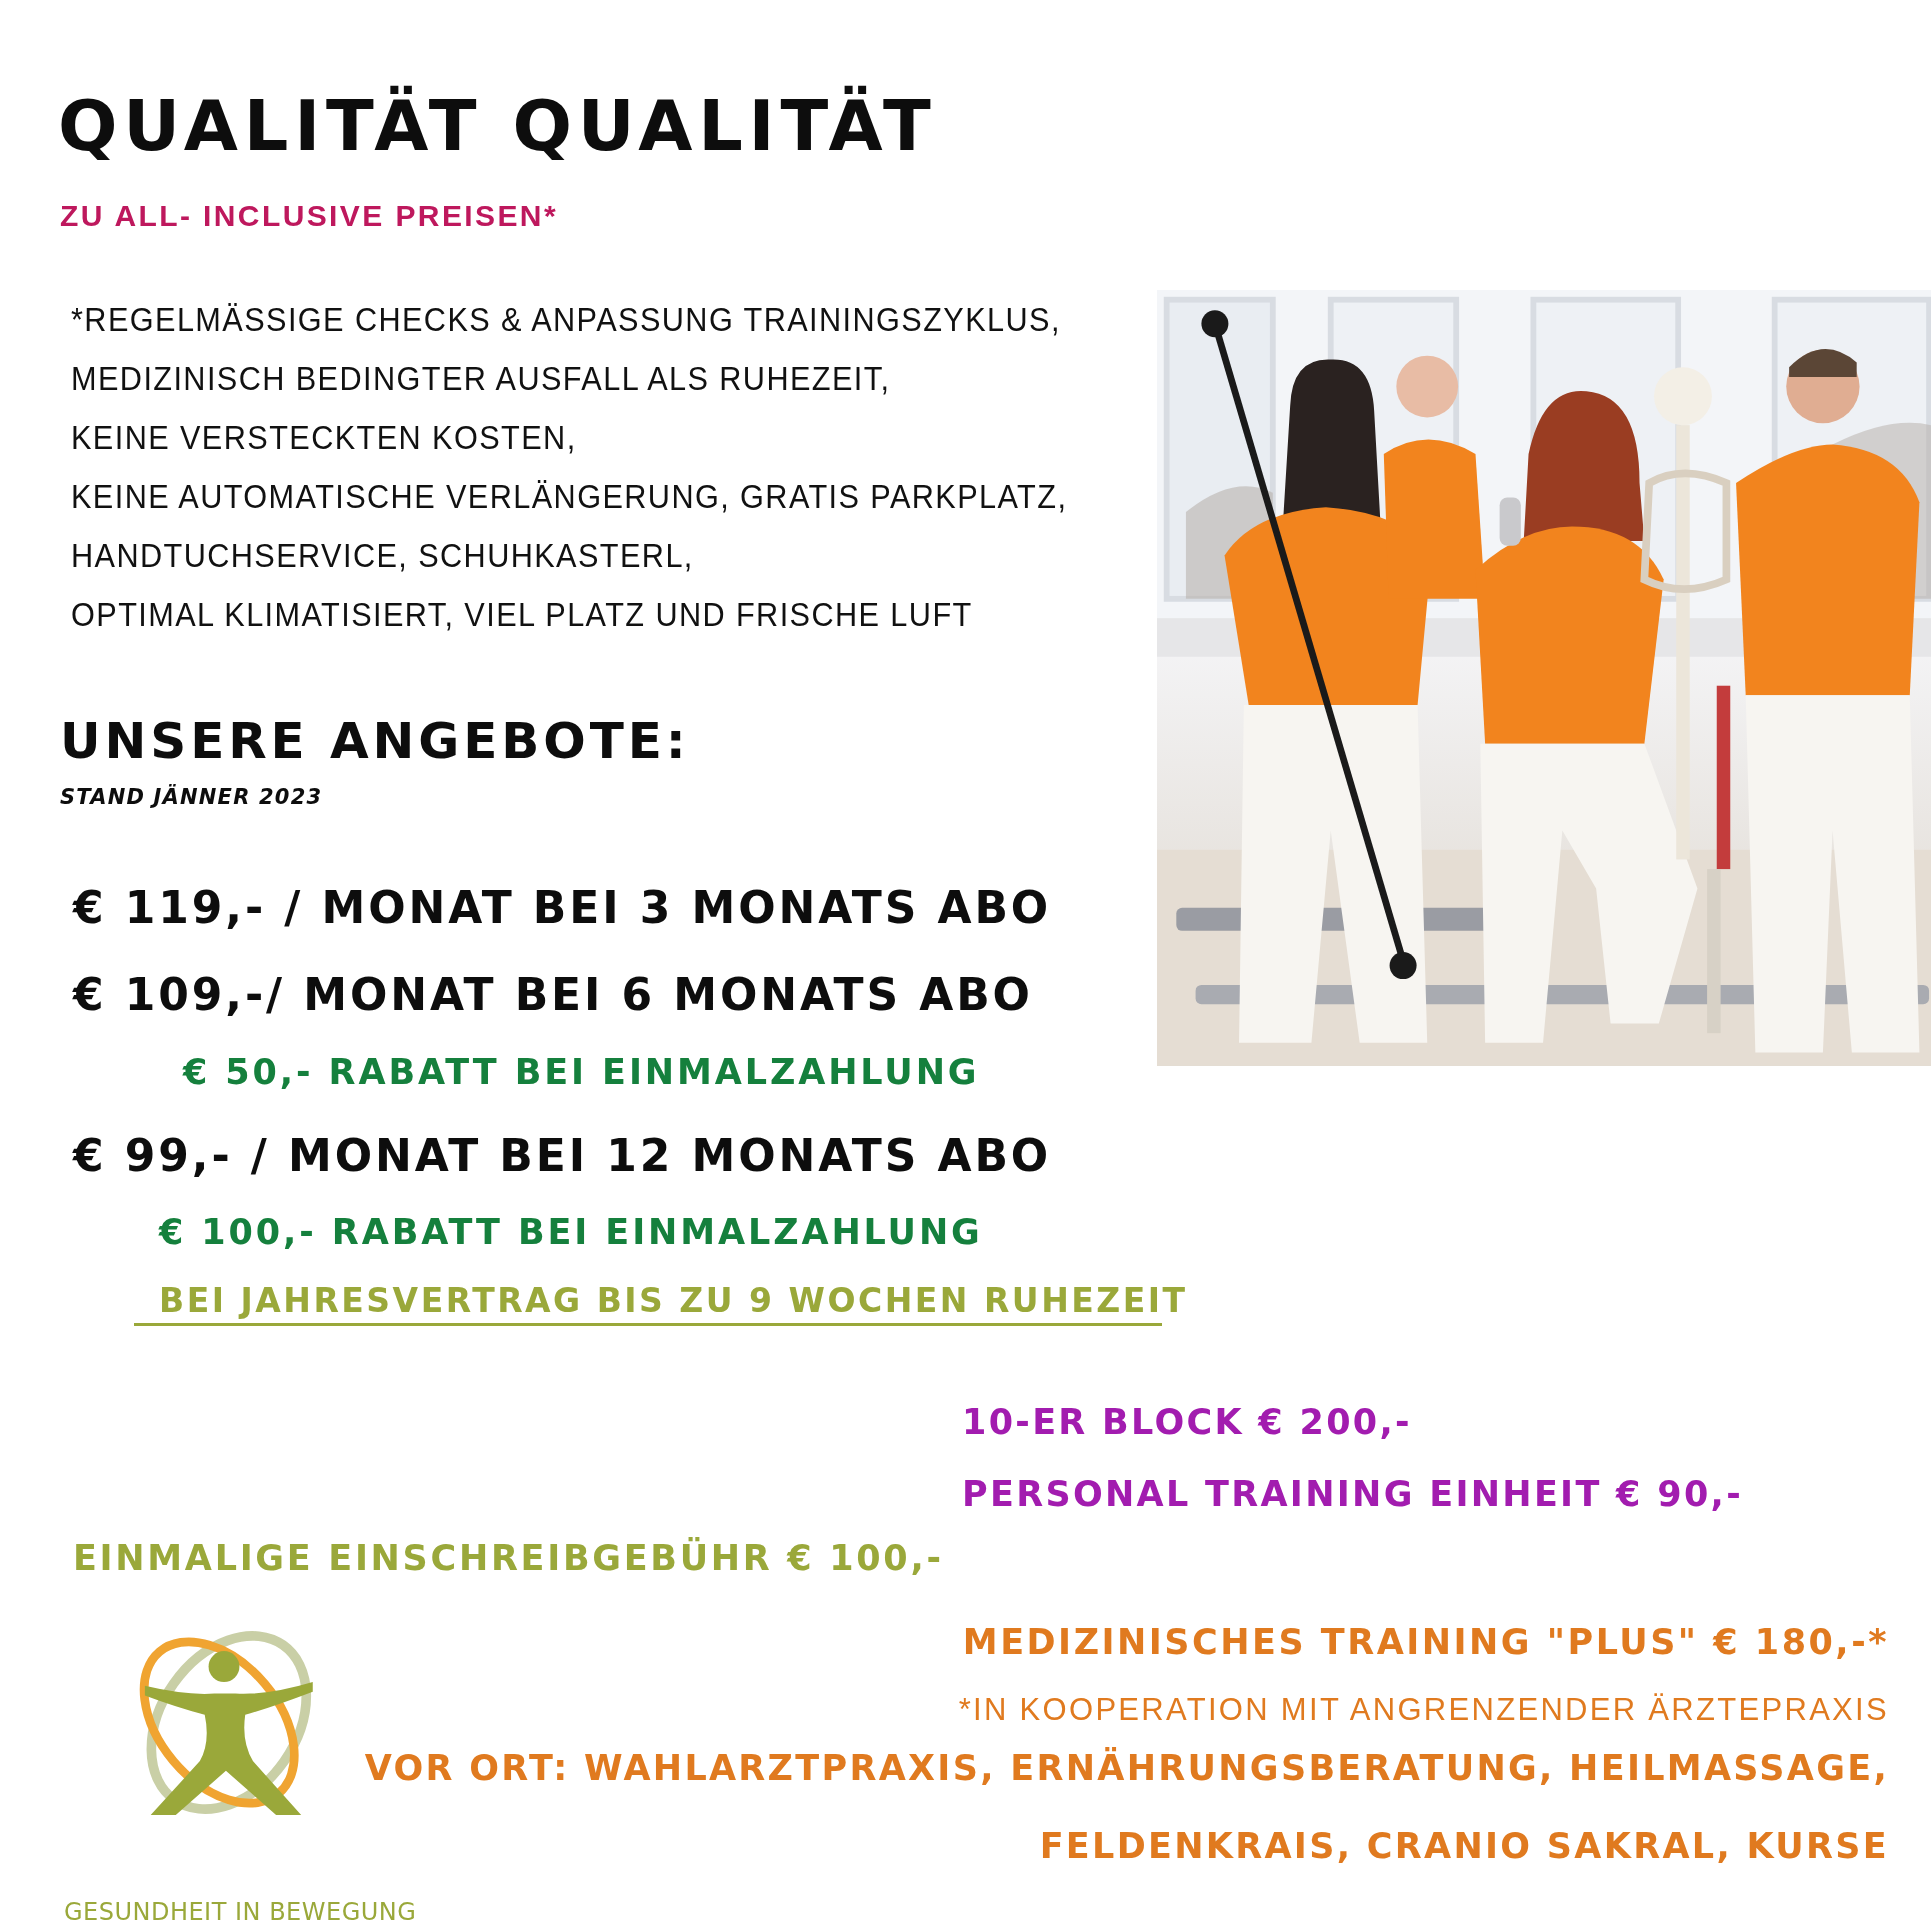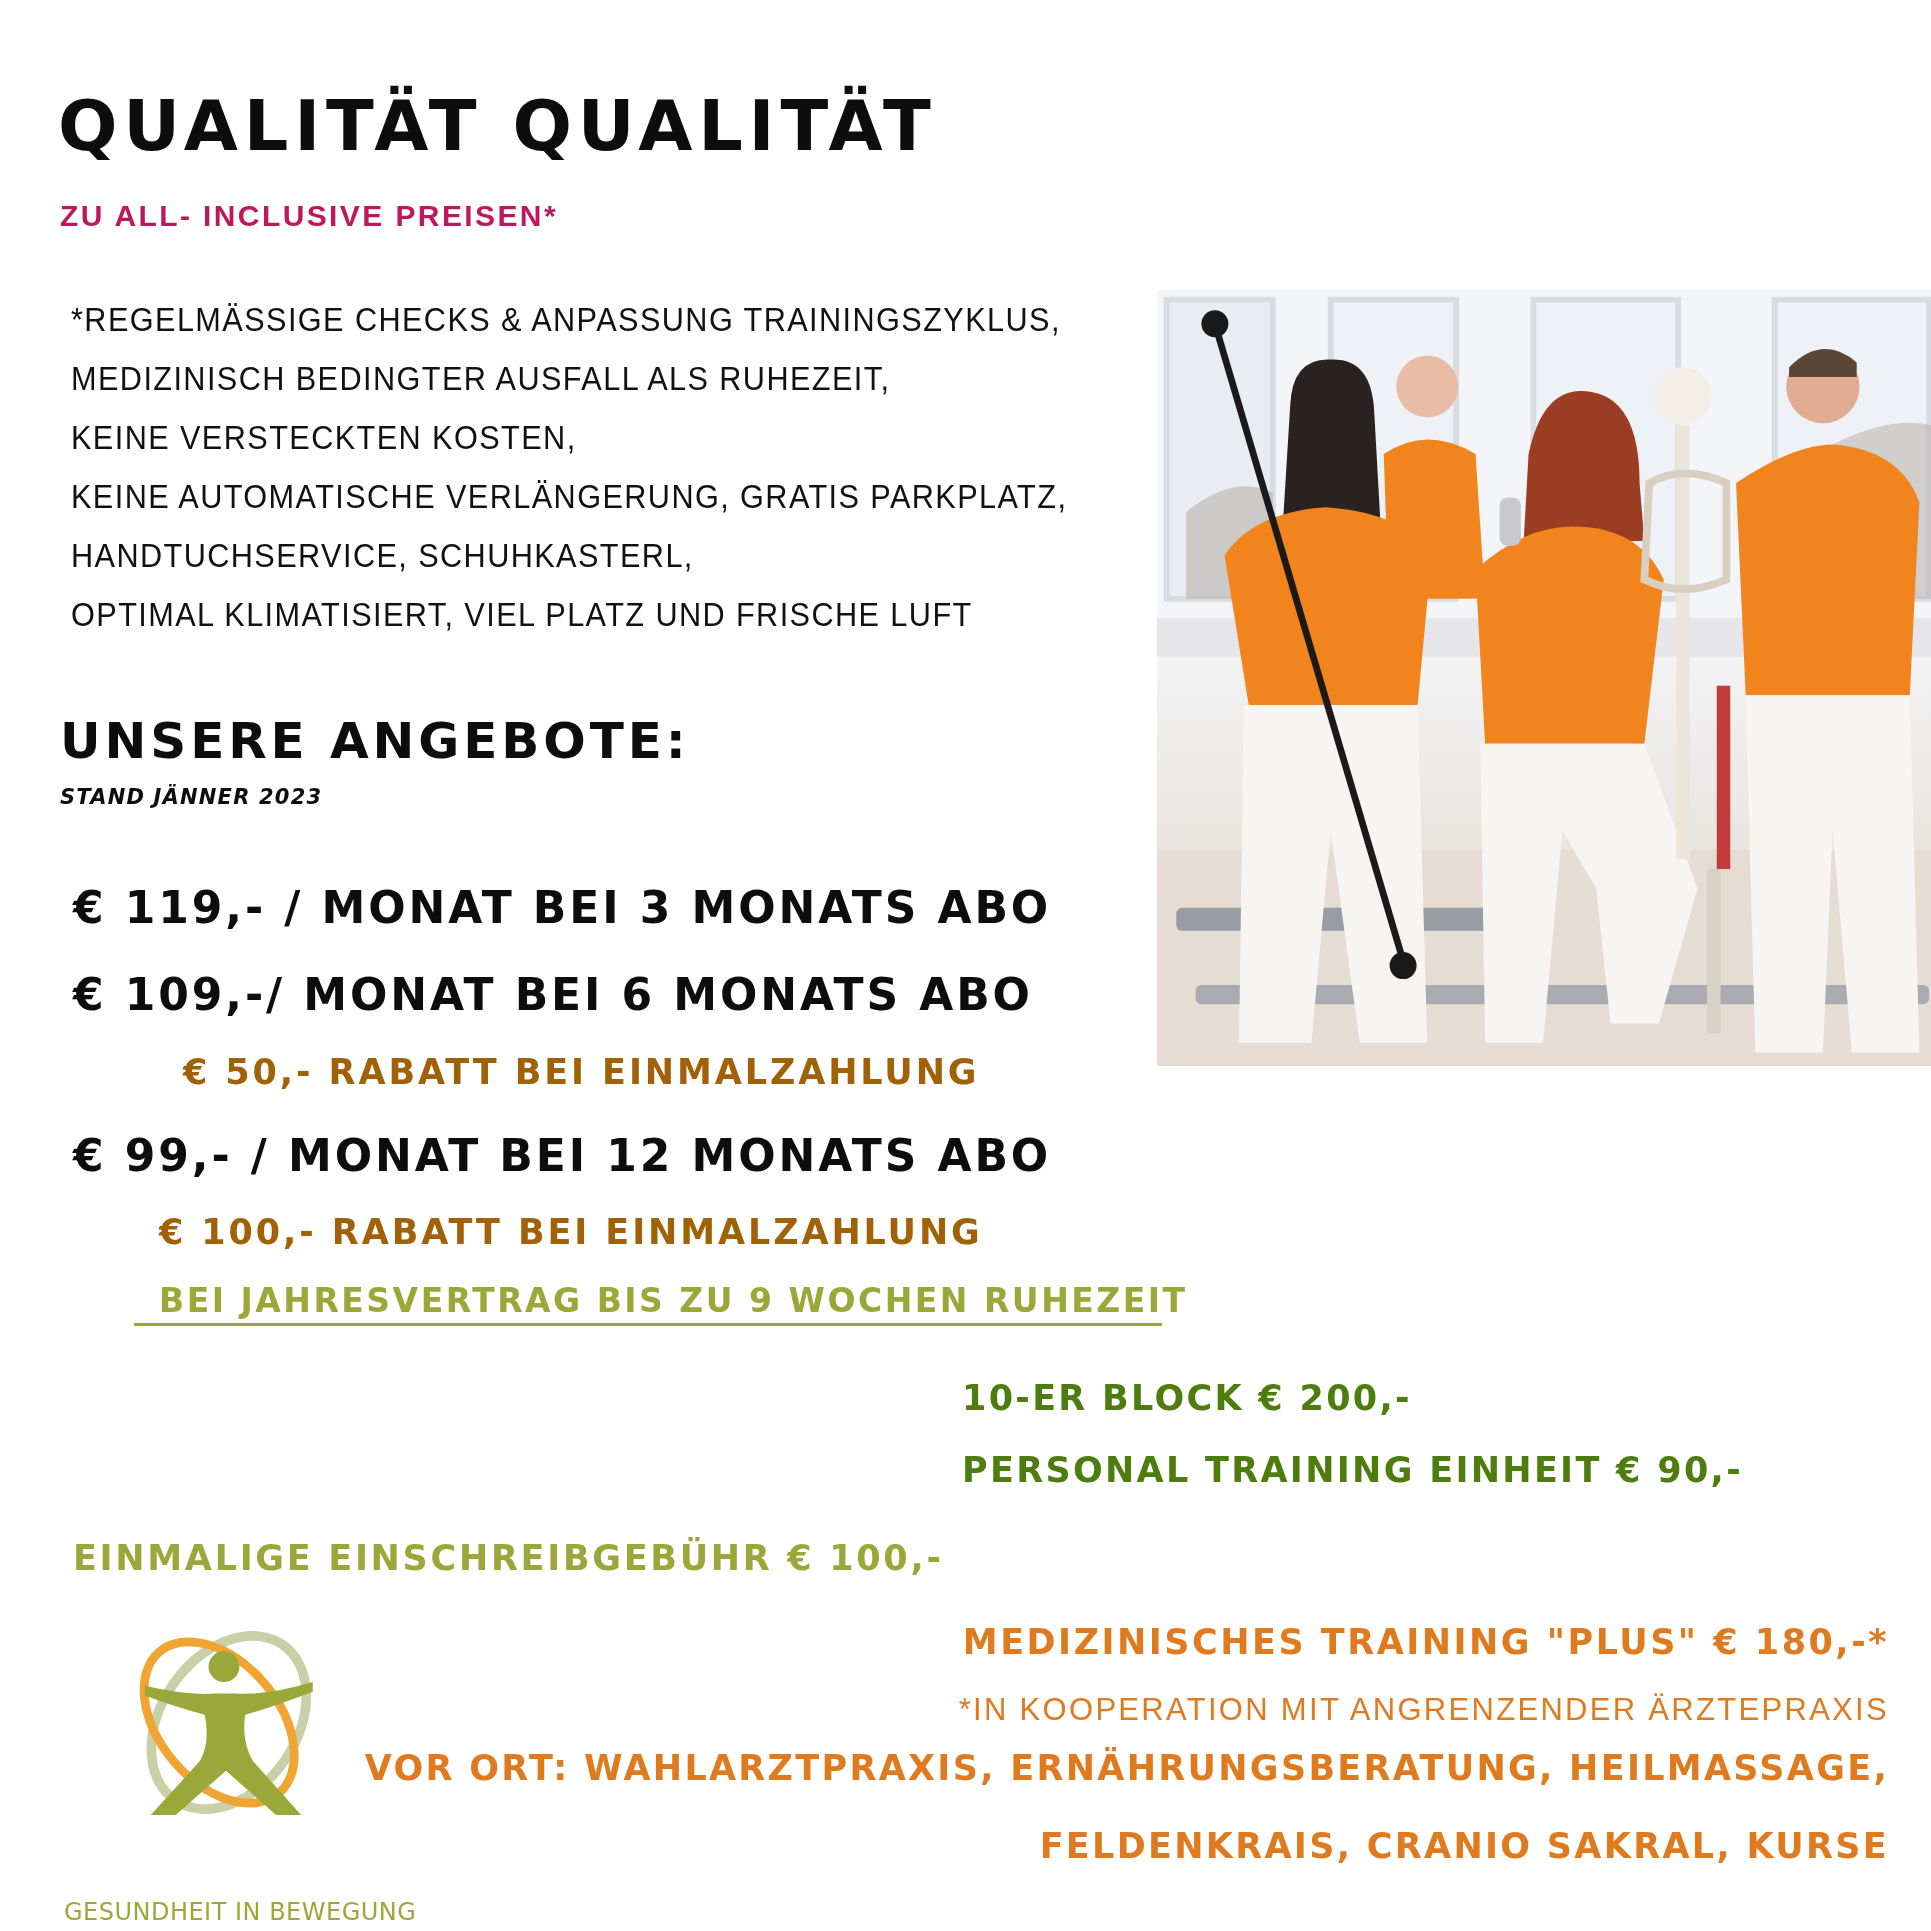--- a/index.html
+++ b/index.html
@@ -30,31 +30,31 @@
   .stand {
     left: 60px; top: 787px; font-size: 21px; font-weight: 700; letter-spacing: 1.2px;
     font-family: "DejaVu Sans", sans-serif; line-height: 1; font-style: italic;
   }
   .price {
     font-size: 44px; font-weight: 700; letter-spacing: 2.9px; line-height: 1;
     font-family: "DejaVu Sans", sans-serif; color: #0d0d0d;
   }
   .discount {
     font-size: 35px; font-weight: 700; letter-spacing: 2.9px; line-height: 1;
-    font-family: "DejaVu Sans", sans-serif; color: #a16207; text-align: center;
+    font-family: "DejaVu Sans", sans-serif; color: #15803d; text-align: center;
   }
   .ruhezeit {
     left: 134px; top: 1284px; width: 1028px; padding-left: 25px; box-sizing: border-box;
     font-size: 33px; font-weight: 700; letter-spacing: 2.5px; line-height: 1;
     font-family: "DejaVu Sans", sans-serif; color: #9aa83a;
     border-bottom: 3.9px solid #9aa83a; padding-bottom: 5.8px;
   }
   .block {
     font-size: 35px; font-weight: 700; letter-spacing: 2.3px; line-height: 1;
-    font-family: "DejaVu Sans", sans-serif; color: #4d7c0f;
+    font-family: "DejaVu Sans", sans-serif; color: #a21caf; margin-top: 24px;
   }
   .fee {
     left: 73px; top: 1541px; font-size: 35px; font-weight: 700; letter-spacing: 2.7px;
     font-family: "DejaVu Sans", sans-serif; color: #9aa83a; line-height: 1;
   }
   .right-block { right: 42px; text-align: right; }
   .med-plus {
     top: 1625px; font-size: 35px; font-weight: 700; letter-spacing: 2.5px; line-height: 1;
     font-family: "DejaVu Sans", sans-serif; color: #e07a1f;
   }

